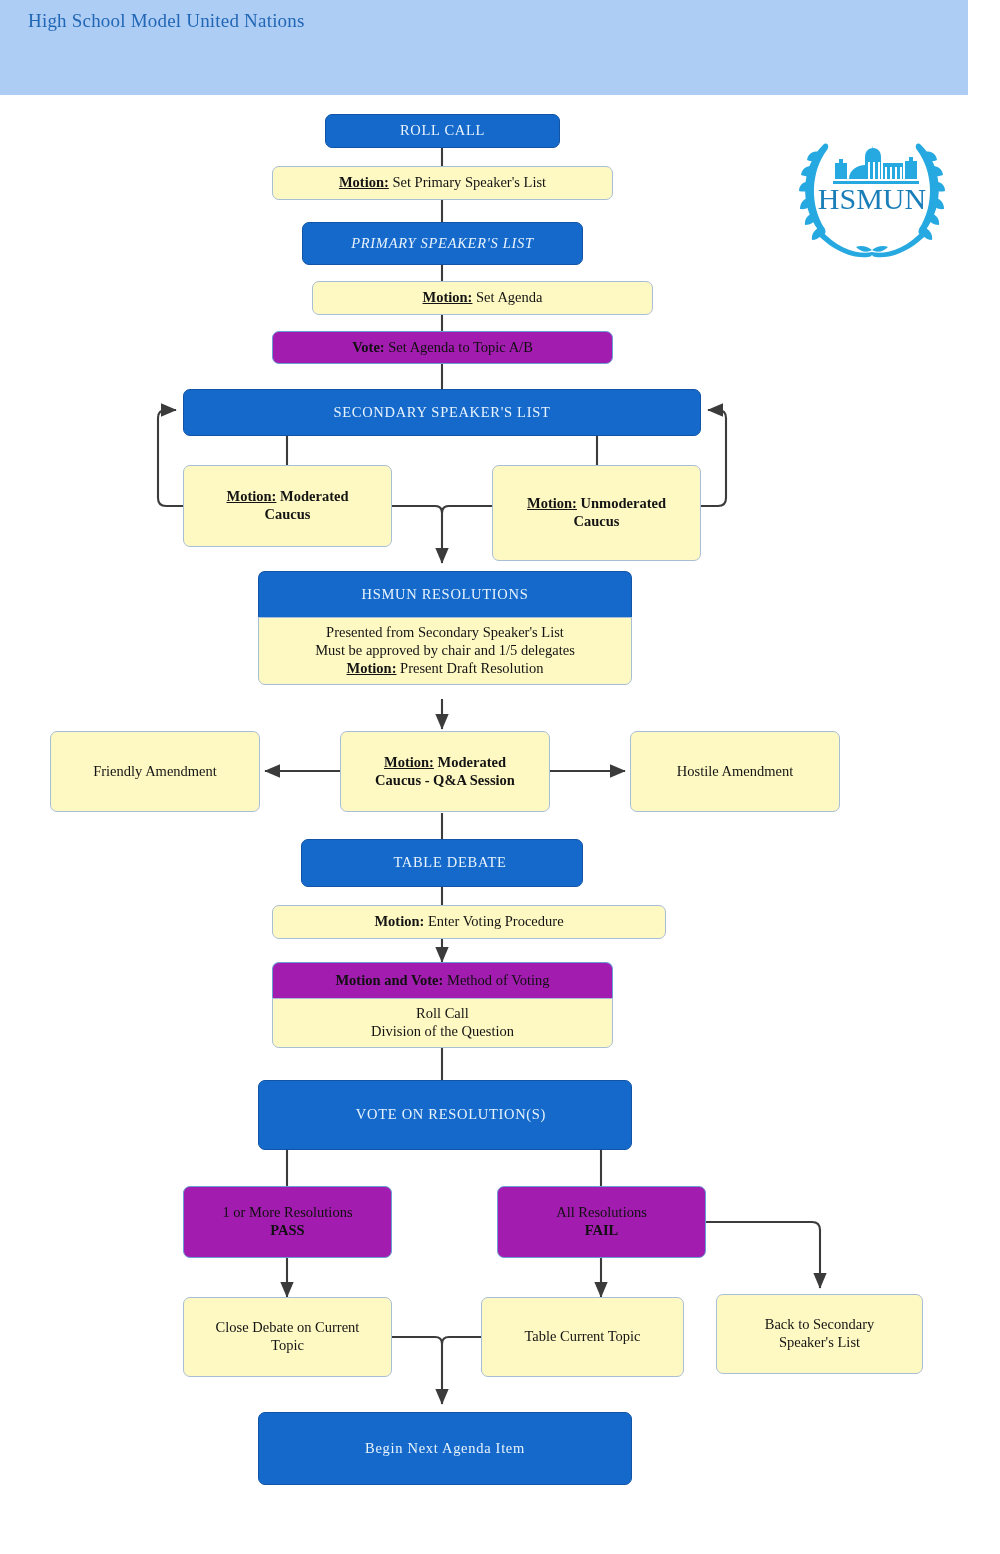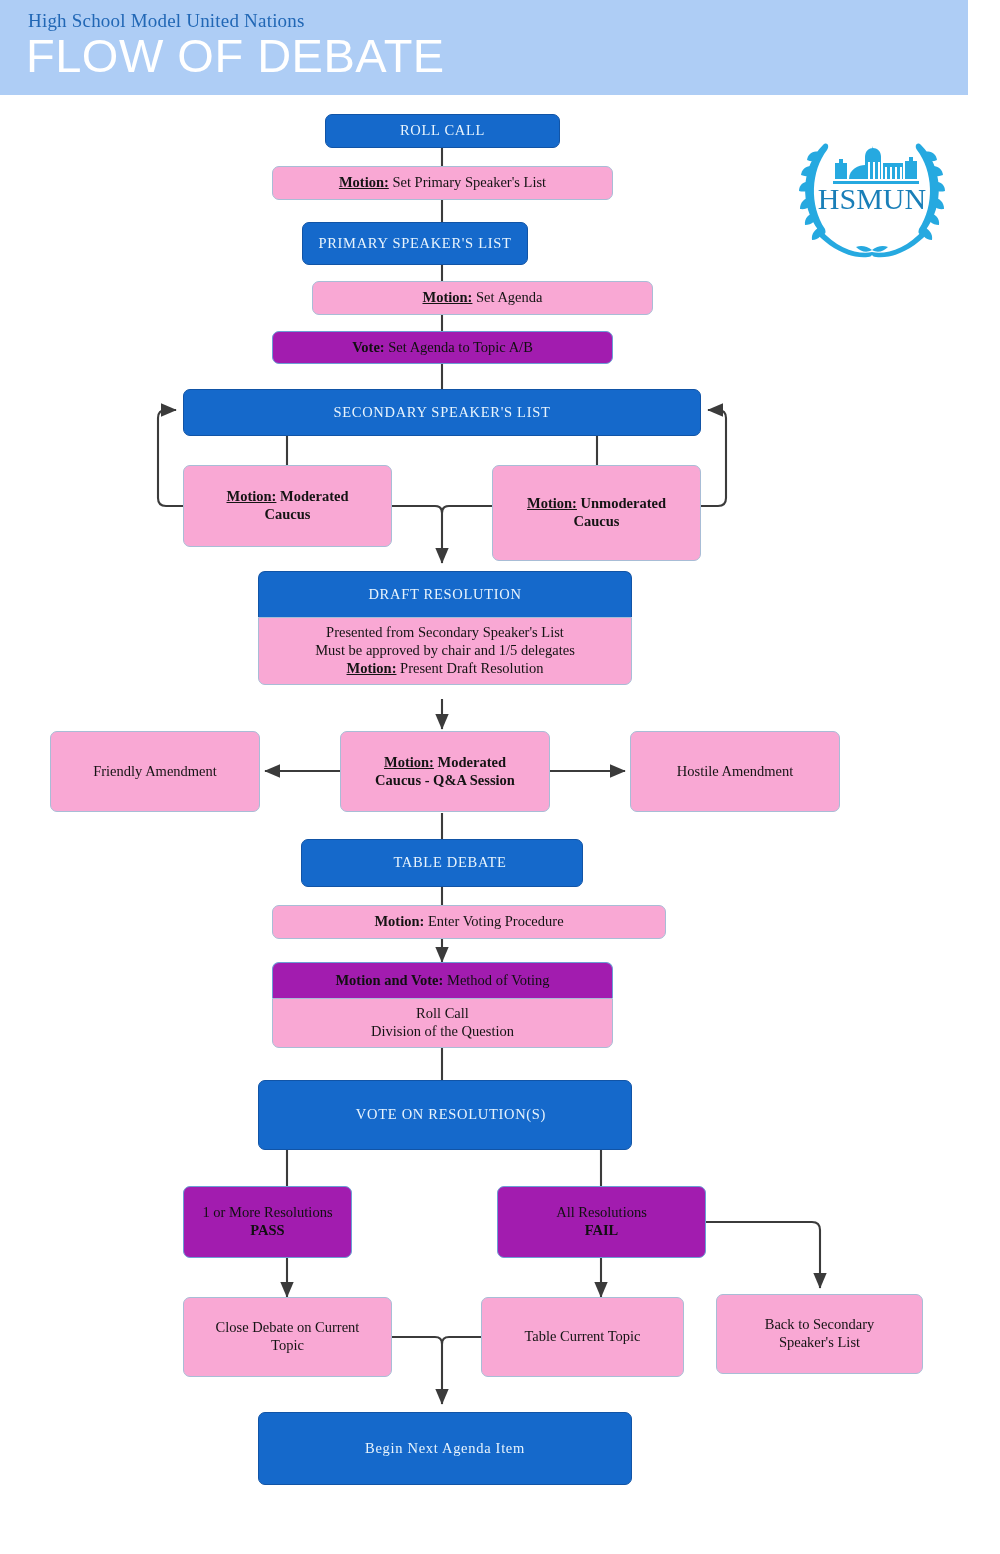--- a/index.html
+++ b/index.html
@@ -34,35 +34,34 @@
   .node{
     position:absolute;box-sizing:border-box;
     display:flex;align-items:center;justify-content:center;text-align:center;
     border-radius:7px;border:1px solid #9eb6cf;
     padding:2px 8px;line-height:1.22;
   }
   .dark{
     background:#1569cb;border-color:#1154a6;color:#e8f4fd;
     font-size:14.5px;letter-spacing:.7px;
   }
-  .light{background:#f9a8d4;border-color:#a8bdd6;color:#141414;font-size:14.5px;}
+  .light{background:#fef9c3;border-color:#a8bdd6;color:#141414;font-size:14.5px;}
   .mid{background:#a21caf;border-color:#6b9fd4;color:#101010;font-size:14.5px;}
   .topcap{border-radius:7px 7px 0 0;border-bottom:none;}
   .botcap{border-radius:0 0 7px 7px;}
 
   b{font-weight:bold;}
   u{text-decoration:underline;font-weight:bold;}
   .bold{font-weight:bold;}
 </style>
 </head>
 <body>
 
 <div id="header">
   <div class="sub">High School Model United Nations</div>
-  <div class="title">FLOW OF DEBATE</div>
 </div>
 
 <div id="logo">
   <svg width="166" height="150" viewBox="0 0 166 150">
     <g fill="#26a9e0">
 
       <path d="M34 26 C12 48 10 86 30 112 C34 117 38 116 36 110 C20 86 22 52 38 31 C41 27 38 22 34 26 Z"></path>
       <g>
         <path d="M33 34 C25 30 19 34 18 41 C24 44 31 42 33 34 Z"></path>
         <path d="M27 48 C19 45 13 49 12 56 C19 59 25 56 27 48 Z"></path>
@@ -160,21 +159,21 @@
 </svg>
 
 <div class="node dark" style="left:325px;top:114px;width:235px;height:34px;">
   <span>ROLL CALL</span>
 </div>
 
 <div class="node light" style="left:272px;top:166px;width:341px;height:34px;">
   <span><u>Motion:</u><span> Set Primary Speaker's List</span></span>
 </div>
 
-<div class="node dark" style="left:302px;top:222px;width:226px;height:43px;">
+<div class="node dark" style="left:302px;top:222px;width:281px;height:43px;font-style:italic;">
   <span>PRIMARY SPEAKER'S LIST</span>
 </div>
 
 <div class="node light" style="left:272px;top:281px;width:341px;height:34px;margin-left:40px;">
   <span><u>Motion:</u><span> Set Agenda</span></span>
 </div>
 
 <div class="node mid" style="left:272px;top:331px;width:341px;height:33px;">
   <span><b>Vote:</b><span> Set Agenda to Topic A/B</span></span>
 </div>
@@ -185,21 +184,21 @@
 
 <div class="node light" style="left:183px;top:465px;width:209px;height:82px;">
   <span class="bold"><u>Motion:</u><span> Moderated</span><br><span>Caucus</span></span>
 </div>
 
 <div class="node light" style="left:492px;top:465px;width:209px;height:96px;">
   <span class="bold"><u>Motion:</u><span> Unmoderated</span><br><span>Caucus</span></span>
 </div>
 
 <div class="node dark topcap" style="left:258px;top:571px;width:374px;height:46px;">
-  <span>DRAFT RESOLUTION</span>
+  <span>HSMUN RESOLUTIONS</span>
 </div>
 
 <div class="node light botcap" style="left:258px;top:617px;width:374px;height:68px;">
   <span>
     <span>Presented from Secondary Speaker's List</span><br>
     <span>Must be approved by chair and 1/5 delegates</span><br>
     <u>Motion:</u><span> Present Draft Resolution</span>
   </span>
 </div>
 
@@ -228,21 +227,21 @@
 </div>
 
 <div class="node light botcap" style="left:272px;top:998px;width:341px;height:50px;">
   <span><span>Roll Call</span><br><span>Division of the Question</span></span>
 </div>
 
 <div class="node dark" style="left:258px;top:1080px;width:374px;height:70px;padding-left:20px;">
   <span>VOTE ON RESOLUTION(S)</span>
 </div>
 
-<div class="node mid" style="left:183px;top:1186px;width:169px;height:72px;">
+<div class="node mid" style="left:183px;top:1186px;width:209px;height:72px;">
   <span><span>1 or More Resolutions</span><br><b>PASS</b></span>
 </div>
 
 <div class="node mid" style="left:497px;top:1186px;width:209px;height:72px;">
   <span><span>All Resolutions</span><br><b>FAIL</b></span>
 </div>
 
 <div class="node light" style="left:183px;top:1297px;width:209px;height:80px;">
   <span><span>Close Debate on Current</span><br><span>Topic</span></span>
 </div>

